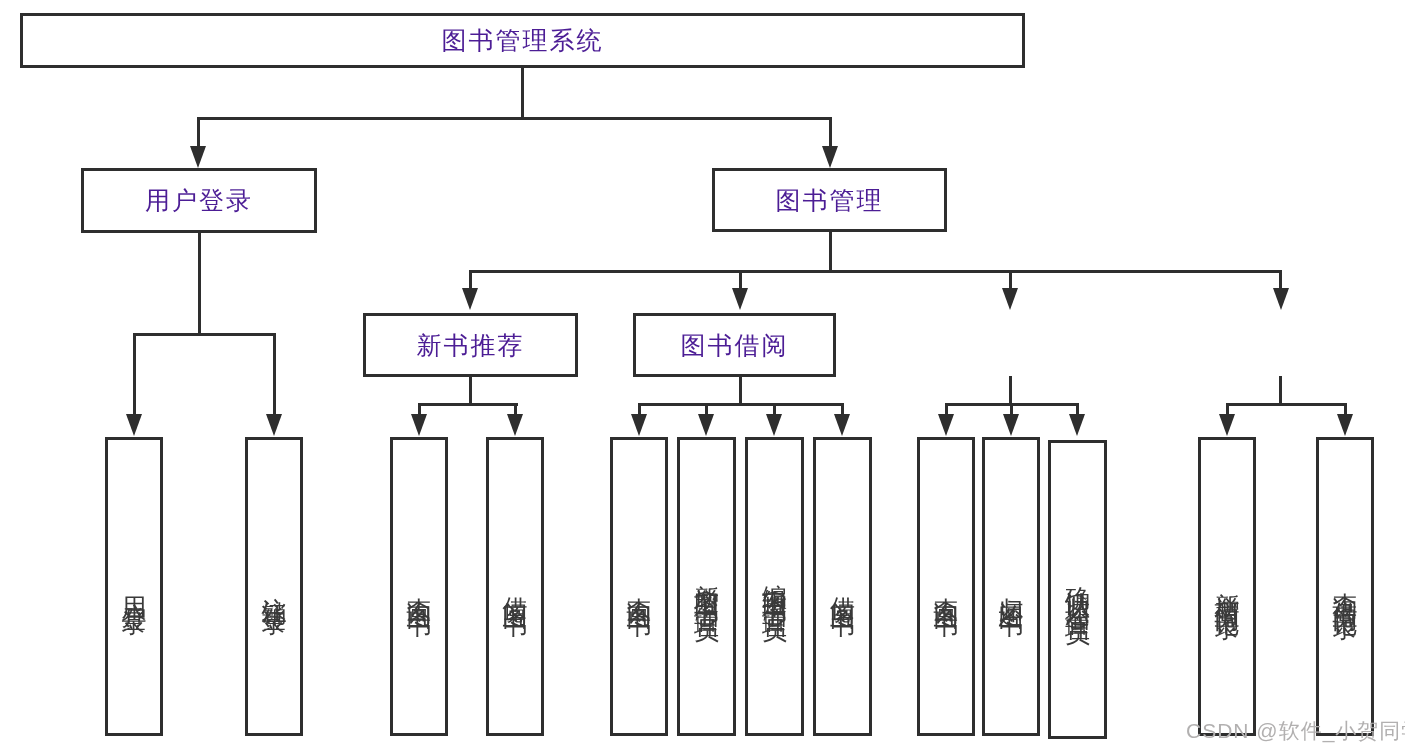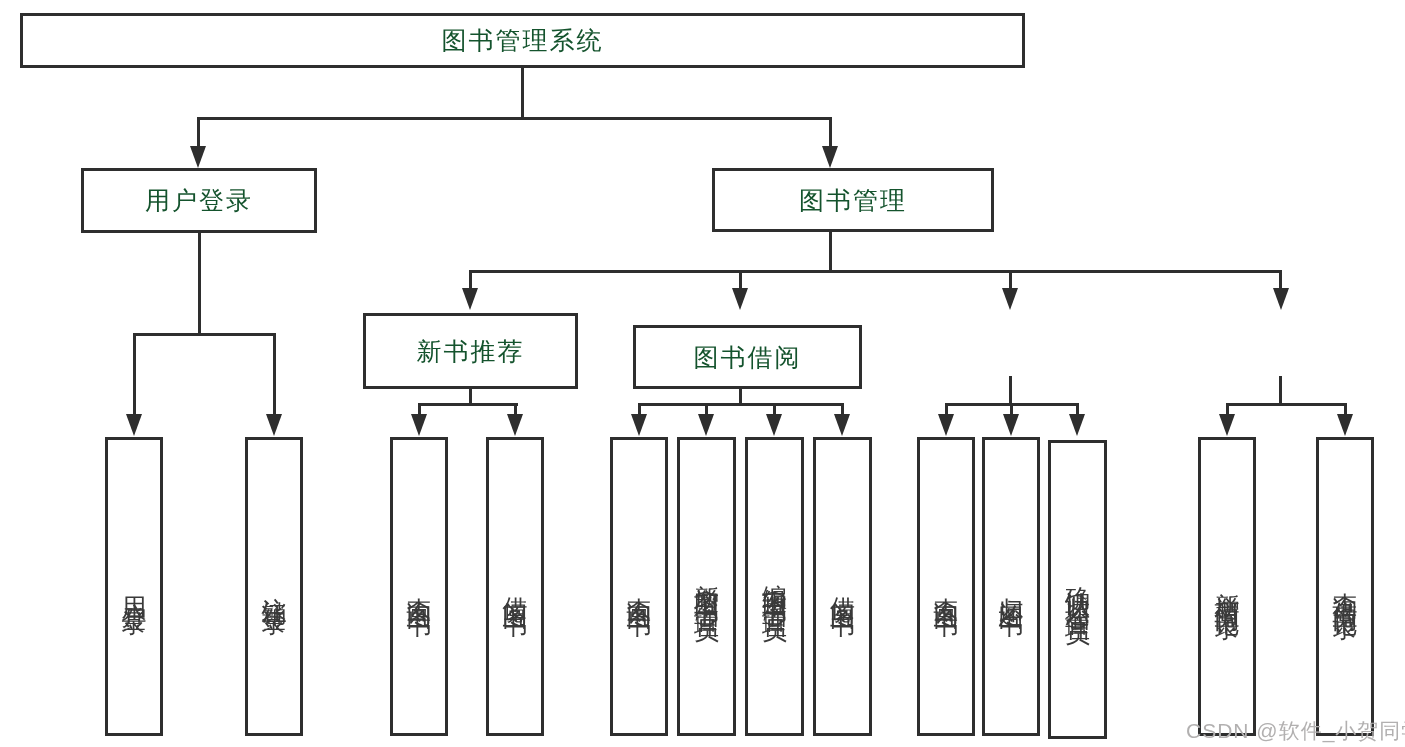--- a/index.html
+++ b/index.html
@@ -13,21 +13,21 @@
   }
   .box {
     position: absolute;
     box-sizing: border-box;
     border: 3px solid #2e2e2e;
     background: #ffffff;
     display: flex;
     align-items: center;
     justify-content: center;
     font-size: 25px;
-    color: #14532d;
+    color: #4c1d95;
     letter-spacing: 2px;
     white-space: nowrap;
     z-index: 2;
   }
   .vbox {
     position: absolute;
     box-sizing: border-box;
     border: 3px solid #2e2e2e;
     background: #ffffff;
     display: flex;
@@ -81,42 +81,42 @@
   <div class="box" style="left:20px;top:13px;width:1005px;height:55px">图书管理系统</div>
 
   <div class="vline" style="left:521px;top:68px;height:51px"></div>
   <div class="hline" style="left:197px;top:117px;width:635px"></div>
   <div class="vline" style="left:197px;top:117px;height:33px"></div>
   <div class="arrow" style="left:190px;top:146px"></div>
   <div class="vline" style="left:829px;top:117px;height:33px"></div>
   <div class="arrow" style="left:822px;top:146px"></div>
 
   <div class="box" style="left:81px;top:168px;width:236px;height:65px">用户登录</div>
-  <div class="box" style="left:712px;top:168px;width:282px;height:64px">图书管理</div>
+  <div class="box" style="left:712px;top:168px;width:235px;height:64px">图书管理</div>
 
   <div class="vline" style="left:198px;top:232px;height:103px"></div>
   <div class="hline" style="left:133px;top:333px;width:143px"></div>
   <div class="vline" style="left:133px;top:333px;height:84px"></div>
   <div class="arrow" style="left:126px;top:414px"></div>
   <div class="vline" style="left:273px;top:333px;height:84px"></div>
   <div class="arrow" style="left:266px;top:414px"></div>
 
   <div class="vline" style="left:829px;top:231px;height:41px"></div>
   <div class="hline" style="left:469px;top:270px;width:812px"></div>
   <div class="vline" style="left:469px;top:270px;height:21px"></div>
   <div class="arrow" style="left:462px;top:288px"></div>
   <div class="vline" style="left:739px;top:270px;height:21px"></div>
   <div class="arrow" style="left:732px;top:288px"></div>
   <div class="vline" style="left:1009px;top:270px;height:21px"></div>
   <div class="arrow" style="left:1002px;top:288px"></div>
   <div class="vline" style="left:1279px;top:270px;height:21px"></div>
   <div class="arrow" style="left:1273px;top:288px"></div>
 
-  <div class="box" style="left:363px;top:313px;width:215px;height:76px">新书推荐</div>
-  <div class="box" style="left:633px;top:325px;width:229px;height:64px">图书借阅</div>
+  <div class="box" style="left:363px;top:313px;width:215px;height:64px">新书推荐</div>
+  <div class="box" style="left:633px;top:313px;width:203px;height:64px">图书借阅</div>
 
   <div class="vline" style="left:469px;top:376px;height:29px"></div>
   <div class="hline" style="left:418px;top:403px;width:100px"></div>
   <div class="vline" style="left:418px;top:403px;height:14px"></div>
   <div class="arrow" style="left:411px;top:414px"></div>
   <div class="vline" style="left:514px;top:403px;height:14px"></div>
   <div class="arrow" style="left:507px;top:414px"></div>
 
   <div class="vline" style="left:739px;top:376px;height:29px"></div>
   <div class="hline" style="left:638px;top:403px;width:206px"></div>

